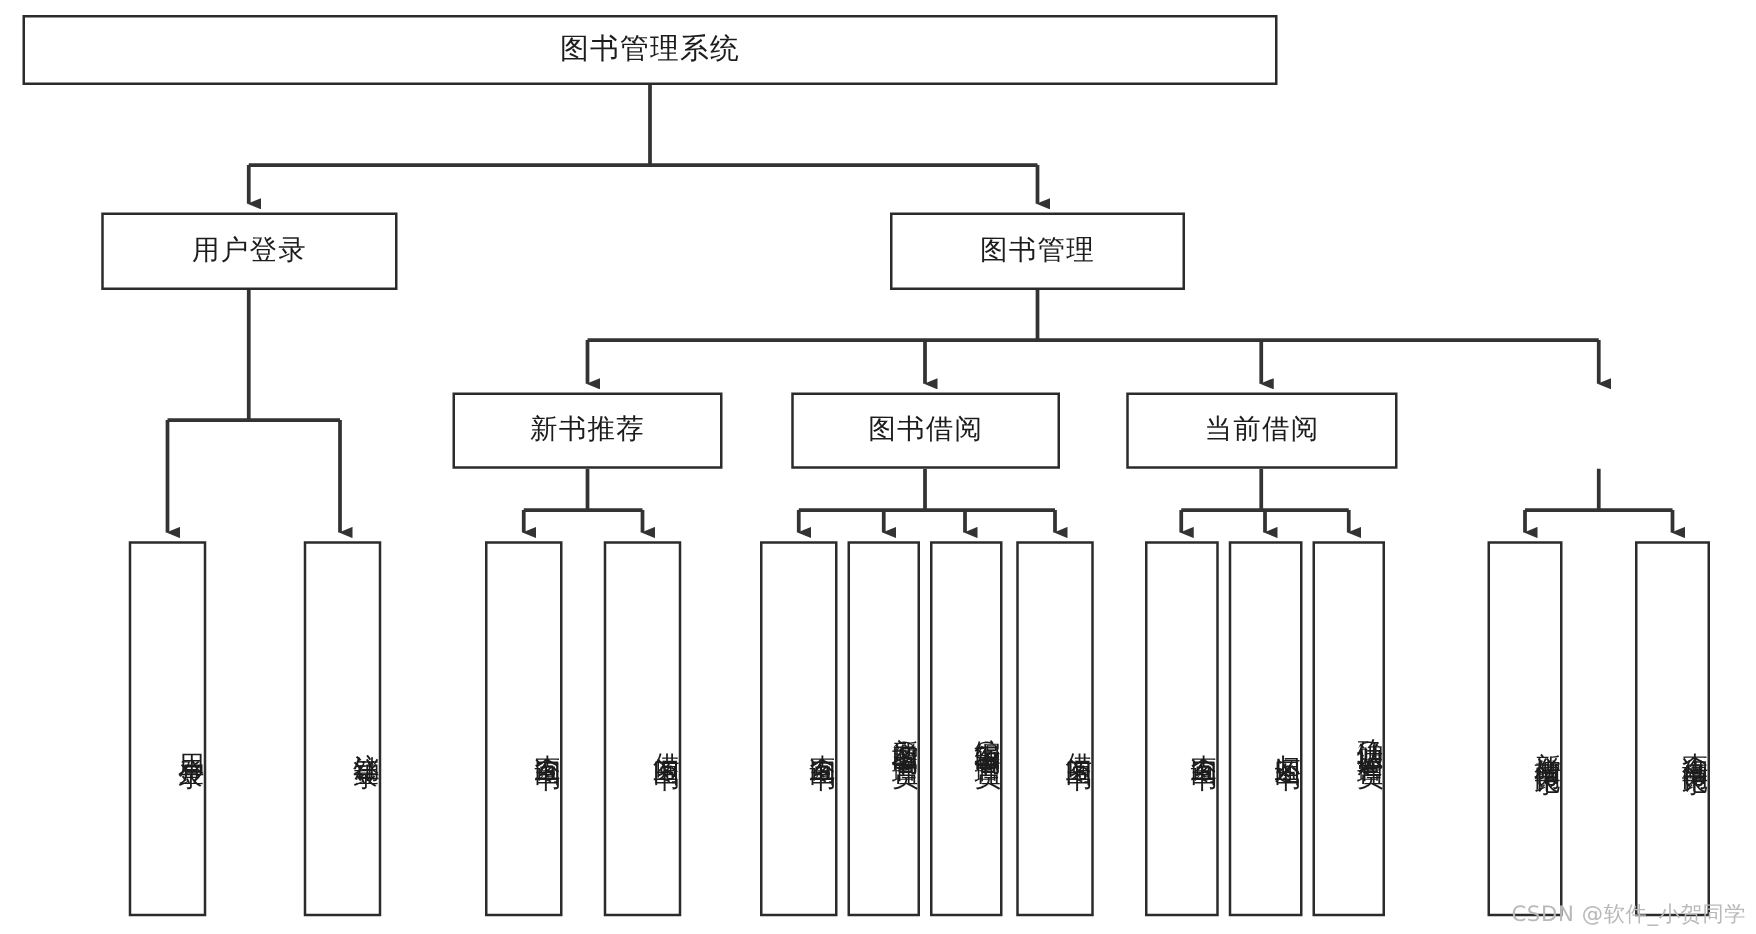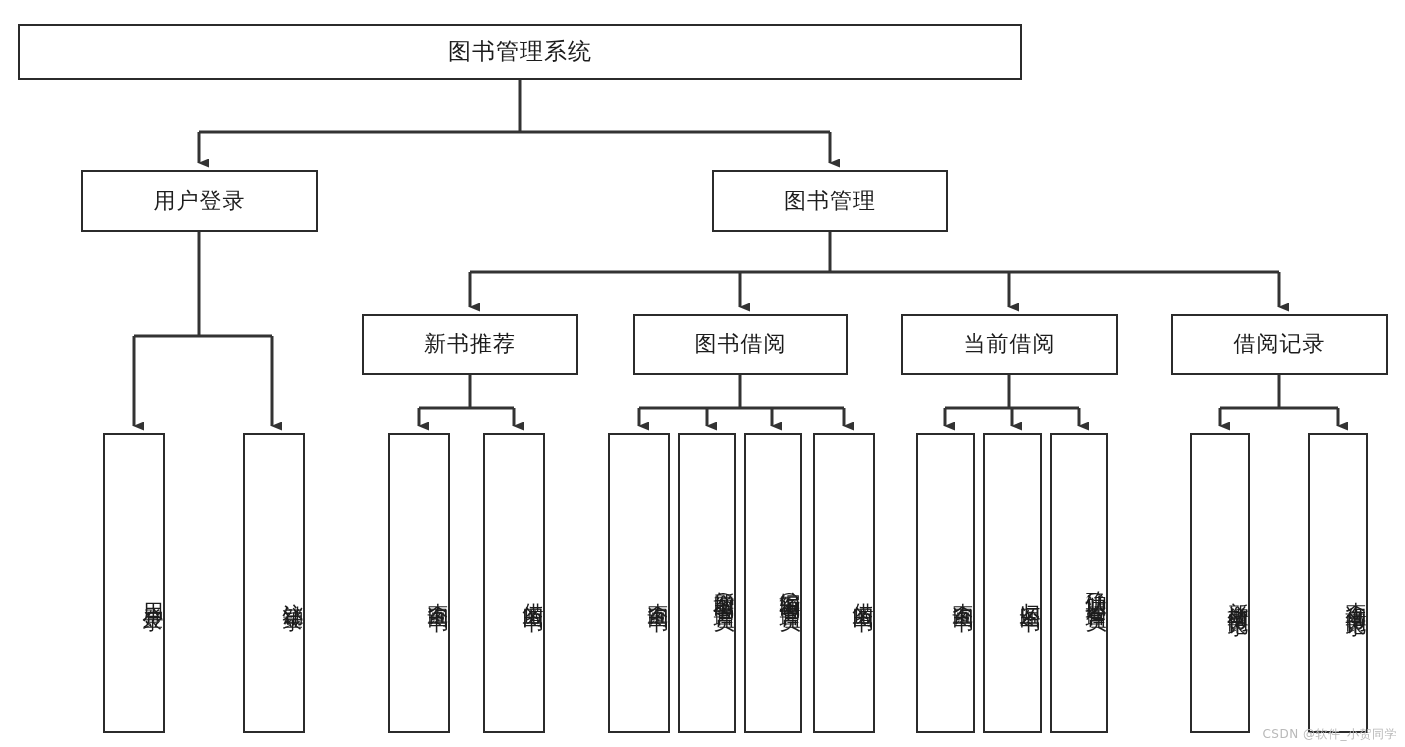--- a/index.html
+++ b/index.html
@@ -57,21 +57,21 @@
   }
   .node.vert .vlabel {
     writing-mode: vertical-rl;
     text-orientation: upright;
     display: block;
   }
   .watermark {
     position: absolute;
     right: 8px;
     bottom: 4px;
-    font-size: 12px;
+    font-size: 17px;
     color: #b9b9b9;
     letter-spacing: 0.5px;
     white-space: nowrap;
   }
 </style>
 </head>
 <body>
 
 <div id="diagram-root">
 
@@ -118,29 +118,28 @@
       <path d="M 1012 408 L 1012 426" marker-end="url(#arrow)"></path>
       <path d="M 1079 408 L 1079 426" marker-end="url(#arrow)"></path>
 
       <path d="M 1279 375 L 1279 408"></path>
       <path d="M 1220 408 L 1338 408"></path>
       <path d="M 1220 408 L 1220 426" marker-end="url(#arrow)"></path>
       <path d="M 1338 408 L 1338 426" marker-end="url(#arrow)"></path>
     </g>
   </svg>
 
-  <div class="node horiz root" style="left:18px; top:24px; width:1004px; height:56px;">图书管理系统</div>
+  <div class="node horiz root" style="left:18px; top:12px; width:1004px; height:56px;">图书管理系统</div>
 
   <div class="node horiz" style="left:81px; top:170px; width:237px; height:62px;">用户登录</div>
   <div class="node horiz" style="left:362px; top:314px; width:216px; height:61px;">新书推荐</div>
 
   <div class="node horiz" style="left:712px; top:170px; width:236px; height:62px;">图书管理</div>
   <div class="node horiz" style="left:633px; top:314px; width:215px; height:61px;">图书借阅</div>
   <div class="node horiz" style="left:901px; top:314px; width:217px; height:61px;">当前借阅</div>
-  <div class="node horiz" style="left:1171px; top:314px; width:217px; height:61px;">借阅记录</div>
 
   <div class="node vert" style="left:103px; top:433px; width:62px; height:300px;">
     <span class="vlabel">用户登录</span>
   </div>
   <div class="node vert" style="left:243px; top:433px; width:62px; height:300px;">
     <span class="vlabel">注销登录</span>
   </div>
 
   <div class="node vert" style="left:388px; top:433px; width:62px; height:300px;">
     <span class="vlabel">查询图书</span>

